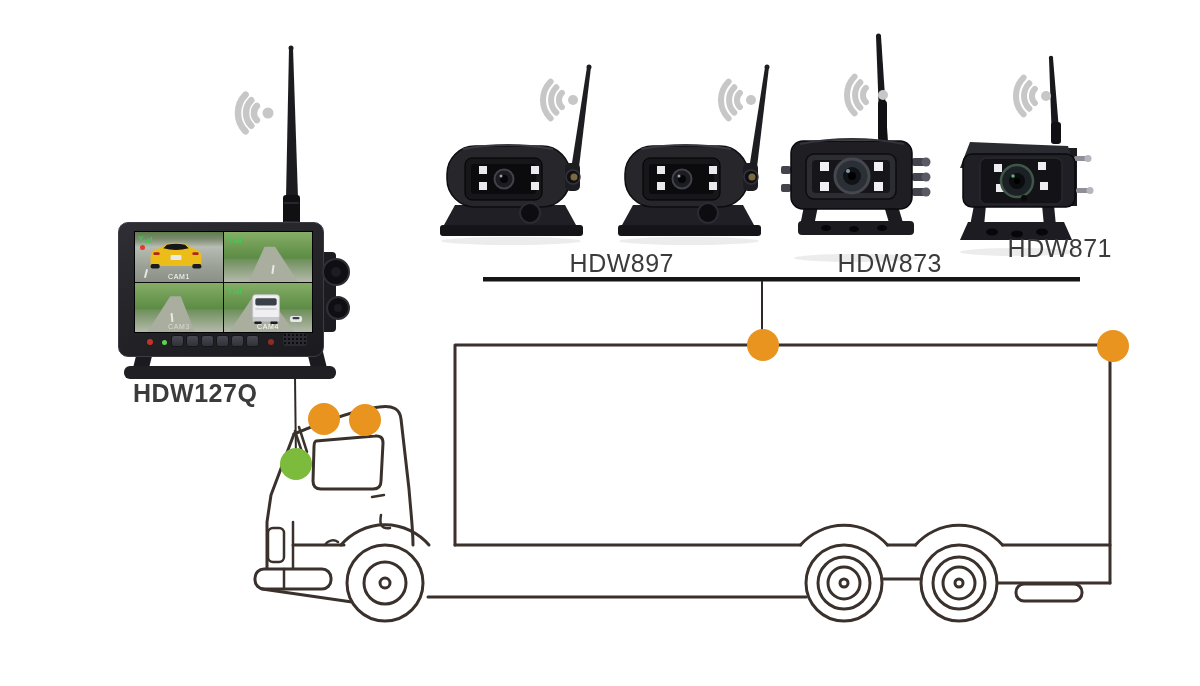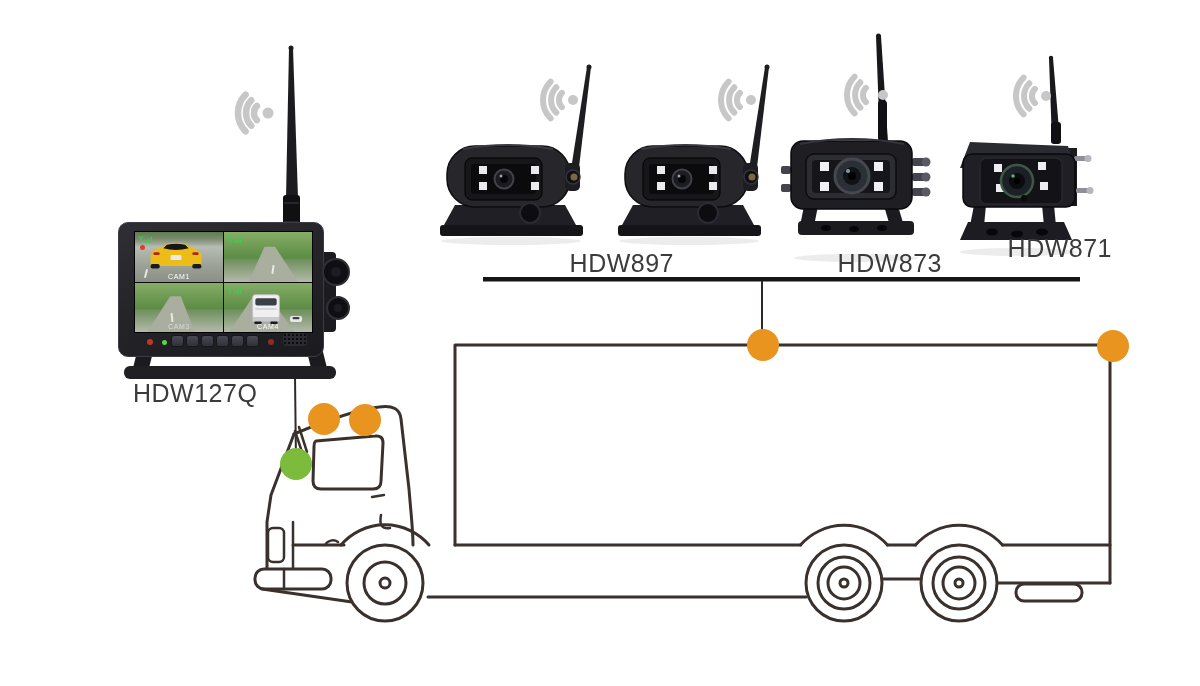--- a/index.html
+++ b/index.html
@@ -56,21 +56,21 @@
     background:radial-gradient(#0c0c0e 28%,transparent 32%) 0 0/4px 4px,#2a2a30;
     border-radius:3px;
   }
   .mount-plate{position:absolute;left:206px;top:212px;width:20px;height:80px;background:#1b1b20;border-radius:4px;}
   
   .cam{z-index:4;}
   #cam897a{left:435px;top:55px;width:165px;height:195px;}
   #cam897b{left:613px;top:55px;width:165px;height:195px;}
   #cam873{left:778px;top:28px;width:165px;height:250px;}
   #cam871{left:952px;top:28px;width:150px;height:250px;}
-  #label-monitor{left:133px;top:379px;}
+  #label-monitor{left:133px;top:379px;font-weight:bold;}
   #label-897{left:514px;top:249px;}
   #label-873{left:782px;top:249px;}
   #label-871{left:952px;top:234px;}
 </style>
 </head>
 <body>
 
 <svg id="scene" class="abs" viewBox="0 0 1200 686" xmlns="http://www.w3.org/2000/svg">
 
   <rect x="483" y="277" width="597" height="4.5" fill="#151515"></rect>

